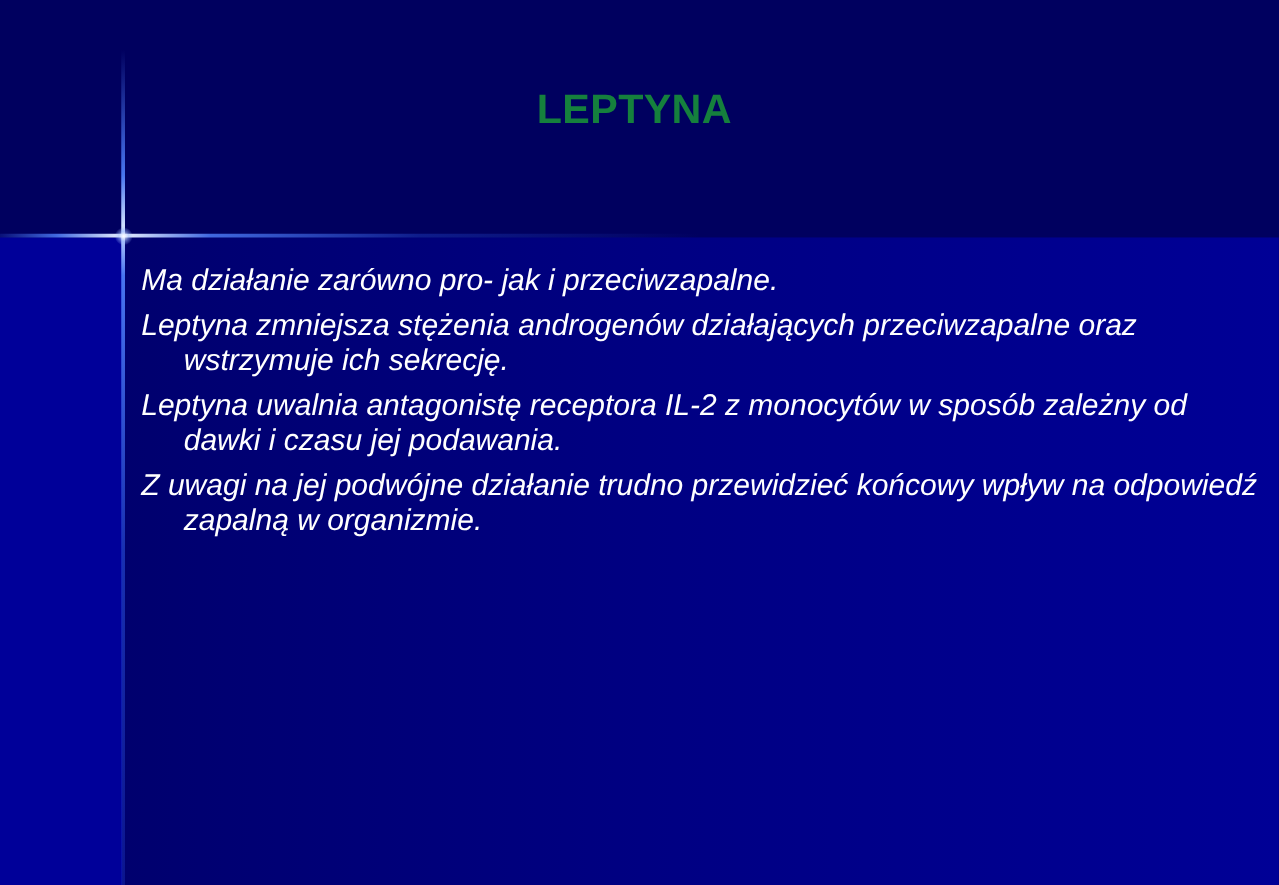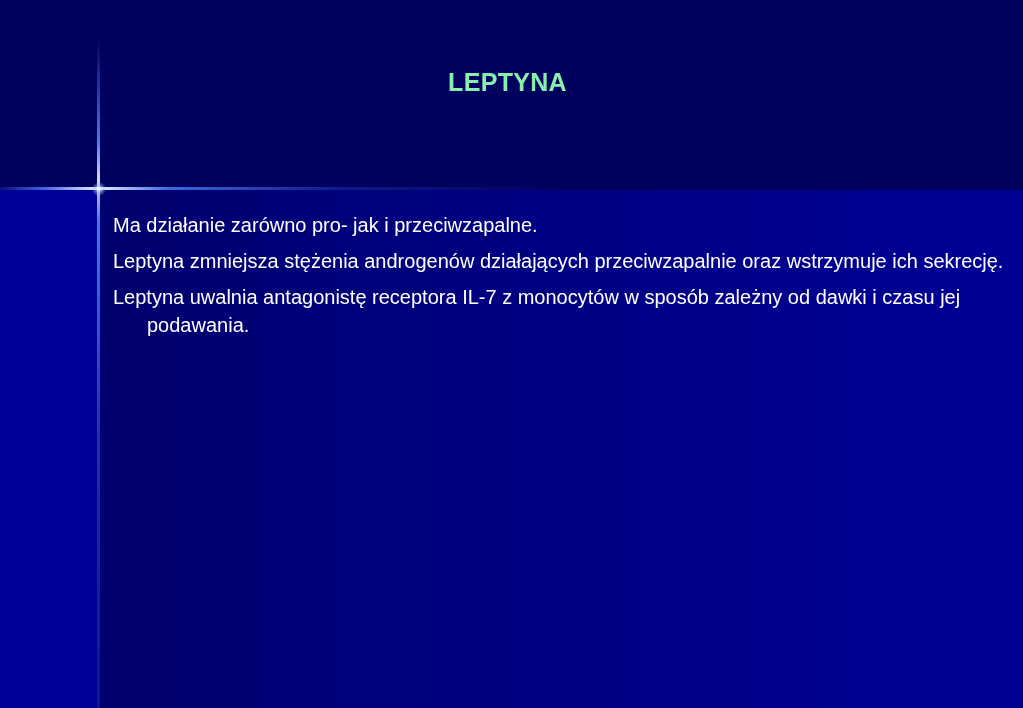--- a/index.html
+++ b/index.html
@@ -54,32 +54,33 @@
       left: 92px; top: 182px;
       width: 14px; height: 14px;
       border-radius: 50%;
       background: radial-gradient(circle, rgba(255,255,255,0.95) 0%, rgba(160,190,255,0.5) 40%, rgba(60,100,255,0) 75%);
     }
     .title {
       position: absolute;
       left: 0; top: 68px;
       width: 1015px;
       text-align: center;
-      color: #86efac;
+      color: #15803d;
       font-weight: bold;
-      font-size: 25px;
+      font-size: 33px;
       letter-spacing: 0.3px;
     }
     .body-text {
       position: absolute;
       left: 113px; top: 211px;
       width: 900px;
       color: #ffffff;
-      font-size: 20px;
+      font-size: 24px;
       line-height: 28px;
+      font-style: italic;
     }
     .para {
       margin: 0 0 8px 0;
       padding-left: 34px;
       text-indent: -34px;
     }
   </style>
 </head>
 <body>
 
@@ -89,16 +90,17 @@
   <div class="content-area"></div>
 
   <div class="glow-v"></div>
   <div class="glow-h"></div>
   <div class="glow-center"></div>
 
   <div class="title">LEPTYNA</div>
 
   <div class="body-text">
     <p class="para">Ma działanie zarówno pro- jak i przeciwzapalne.</p>
-    <p class="para">Leptyna zmniejsza stężenia androgenów działających przeciwzapalnie oraz wstrzymuje ich sekrecję.</p>
-    <p class="para">Leptyna uwalnia antagonistę receptora IL-7 z monocytów w sposób zależny od dawki i czasu jej podawania.</p>
+    <p class="para">Leptyna zmniejsza stężenia androgenów działających przeciwzapalne oraz wstrzymuje ich sekrecję.</p>
+    <p class="para">Leptyna uwalnia antagonistę receptora IL-2 z monocytów w sposób zależny od dawki i czasu jej podawania.</p>
+    <p class="para">Z uwagi na jej podwójne działanie trudno przewidzieć końcowy wpływ na odpowiedź zapalną w organizmie.</p>
   </div>
 </div>
 
 </body></html>

